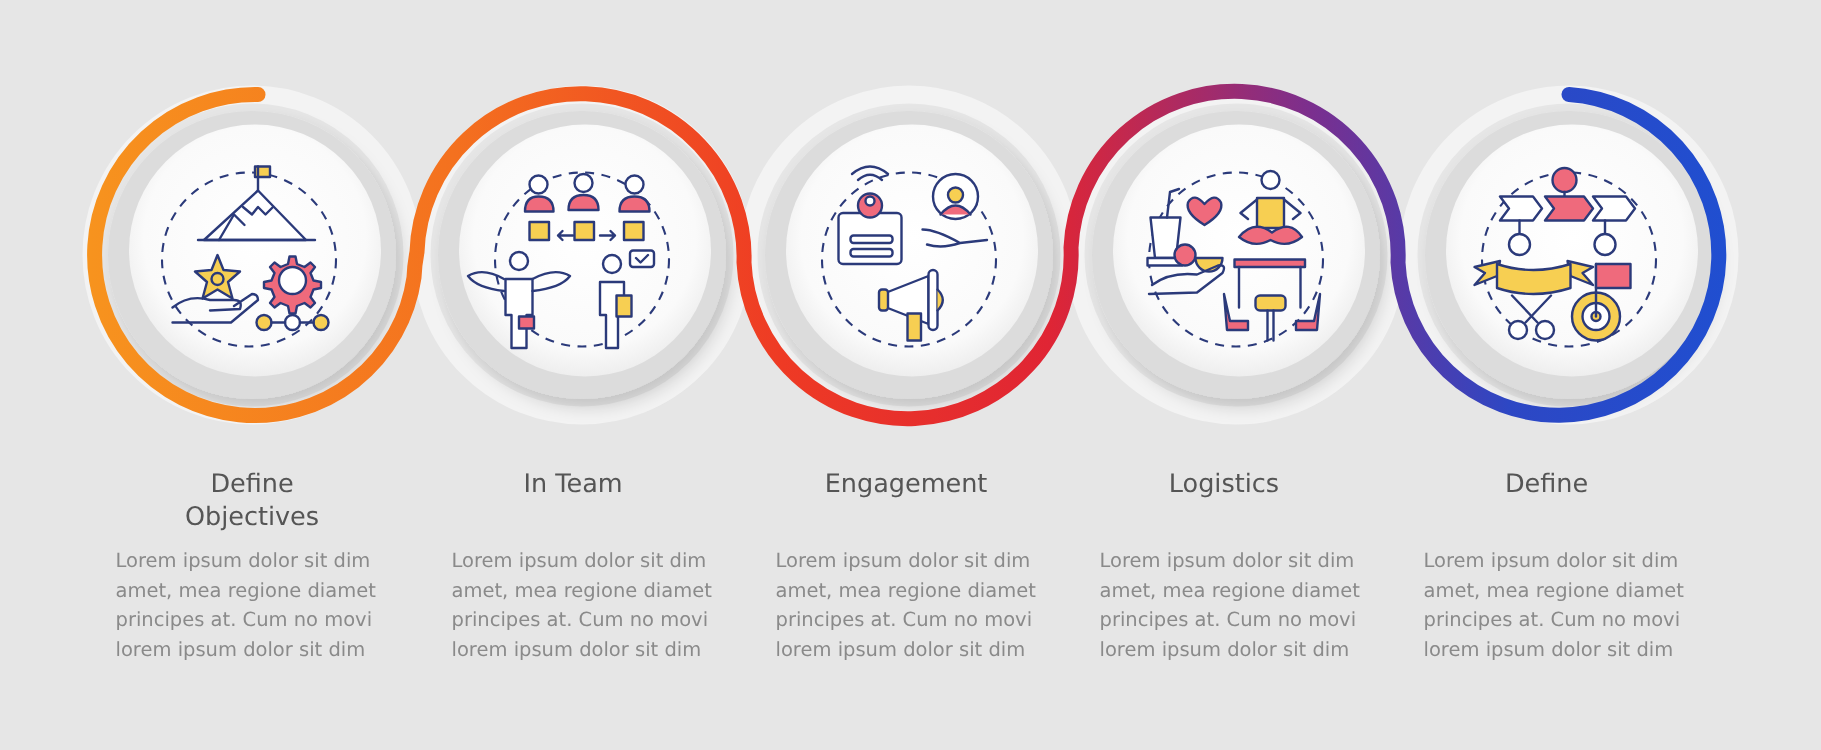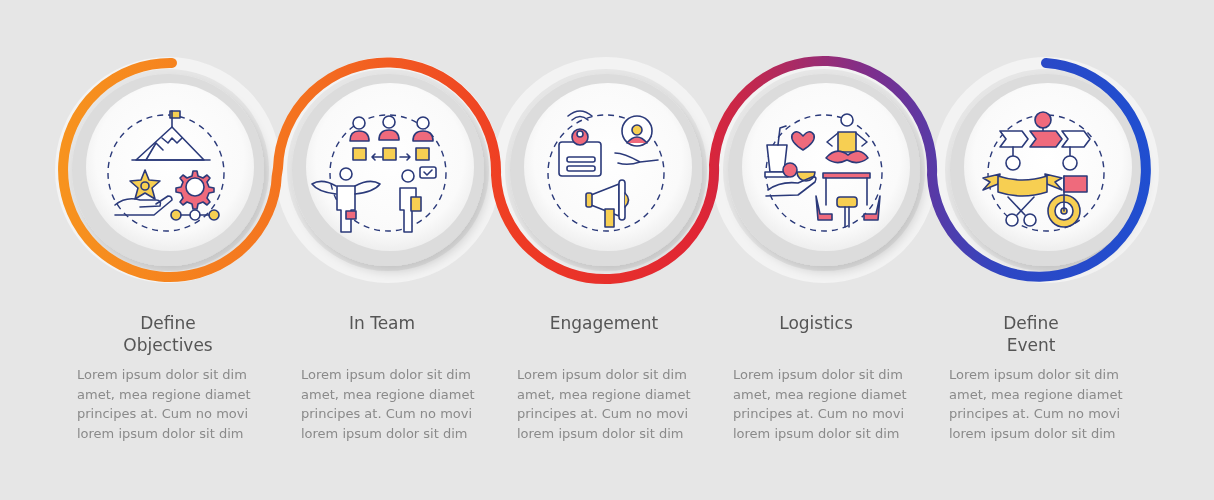--- a/index.html
+++ b/index.html
@@ -213,21 +213,20 @@
 </div>
 <div class="desc" style="left:733px;">
   <div>Lorem ipsum dolor sit dim</div>
   <div>amet, mea regione diamet</div>
   <div>principes at. Cum no movi</div>
   <div>lorem ipsum dolor sit dim</div>
 </div>
 
 <div class="title" style="left:921px;">
   <div>Define</div>
-  <div>Event</div>
 </div>
 <div class="desc" style="left:949px;">
   <div>Lorem ipsum dolor sit dim</div>
   <div>amet, mea regione diamet</div>
   <div>principes at. Cum no movi</div>
   <div>lorem ipsum dolor sit dim</div>
 </div>
 
 </div>
 

